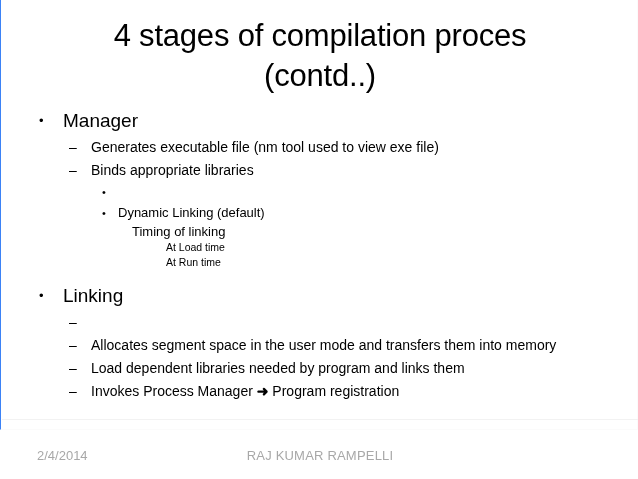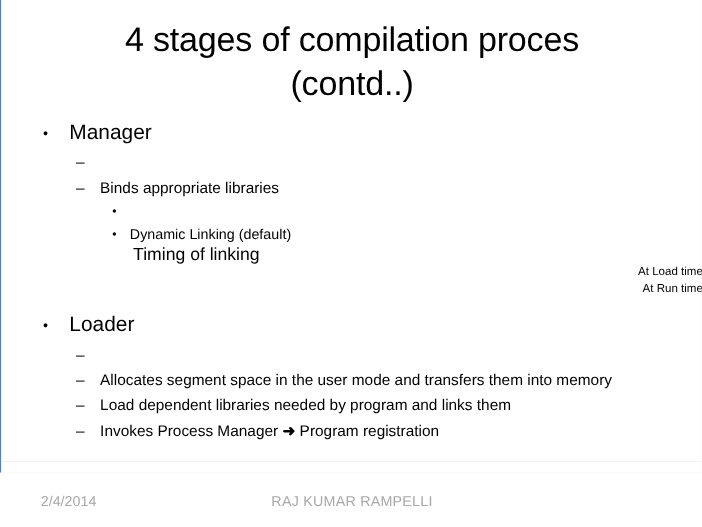--- a/index.html
+++ b/index.html
@@ -103,32 +103,32 @@
   }
   .lvl3 .marker {
     left: 101px;
     font-size: 11px;
     line-height: 20px;
   }
 
   
   .lvl4 {
     height: 16px;
-    font-size: 16px;
+    font-size: 13px;
     line-height: 15px;
     padding-left: 120px;
+    margin-left: 11px;
   }
 
   
   .lvl5 {
     height: 15px;
     font-size: 10.5px;
     line-height: 14px;
     padding-left: 165px;
-    text-align: right;
   }
 
   .gap-loader { height: 13px; }
 
   .arrow-glyph {
     font-weight: bold;
     font-size: 14px;
   }
 
   
@@ -178,20 +178,21 @@
 
   <div id="body-block">
 
     <div class="row lvl1">
       <span class="marker">•</span>
       <span class="row-text">Manager</span>
     </div>
 
     <div class="row lvl2">
       <span class="marker">–</span>
+      <span class="row-text">Generates executable file (nm tool used to view exe file)</span>
     </div>
 
     <div class="row lvl2">
       <span class="marker">–</span>
       <span class="row-text">Binds appropriate libraries</span>
     </div>
 
     <div class="row lvl3">
       <span class="marker">•</span>
     </div>
@@ -210,21 +211,21 @@
     </div>
 
     <div class="row lvl5">
       <span class="row-text">At Run time</span>
     </div>
 
     <div class="gap-loader"></div>
 
     <div class="row lvl1">
       <span class="marker">•</span>
-      <span class="row-text">Loader</span>
+      <span class="row-text">Linking</span>
     </div>
 
     <div class="row lvl2">
       <span class="marker">–</span>
     </div>
 
     <div class="row lvl2">
       <span class="marker">–</span>
       <span class="row-text">Allocates segment space in the user mode and transfers them into memory</span>
     </div>

